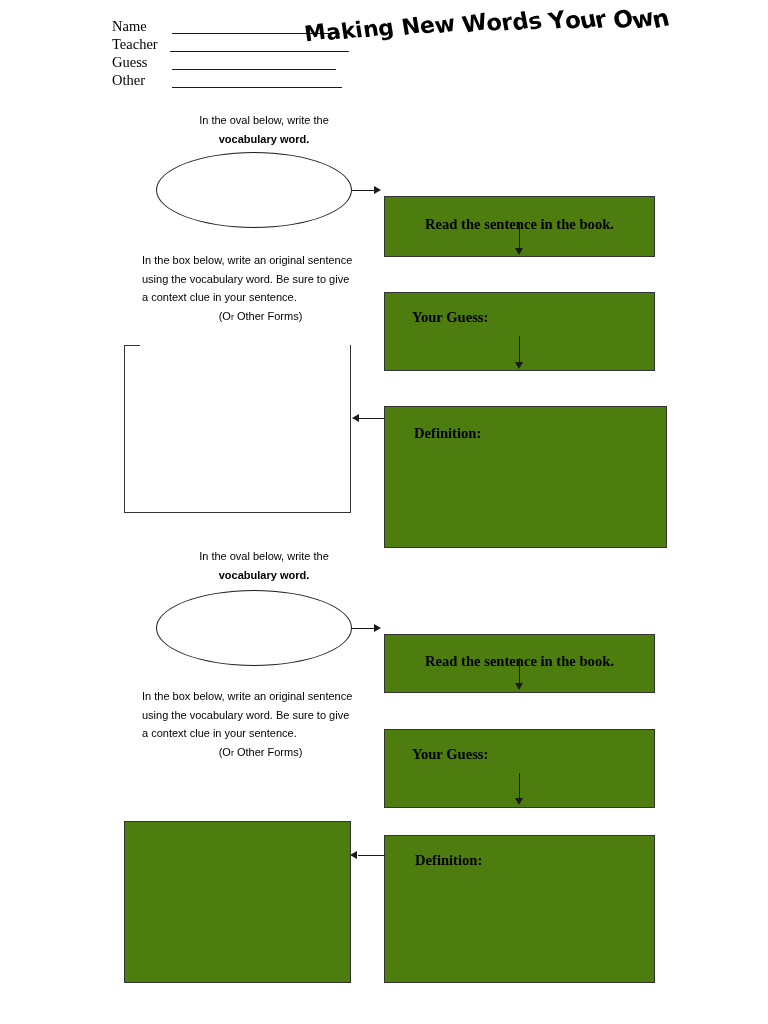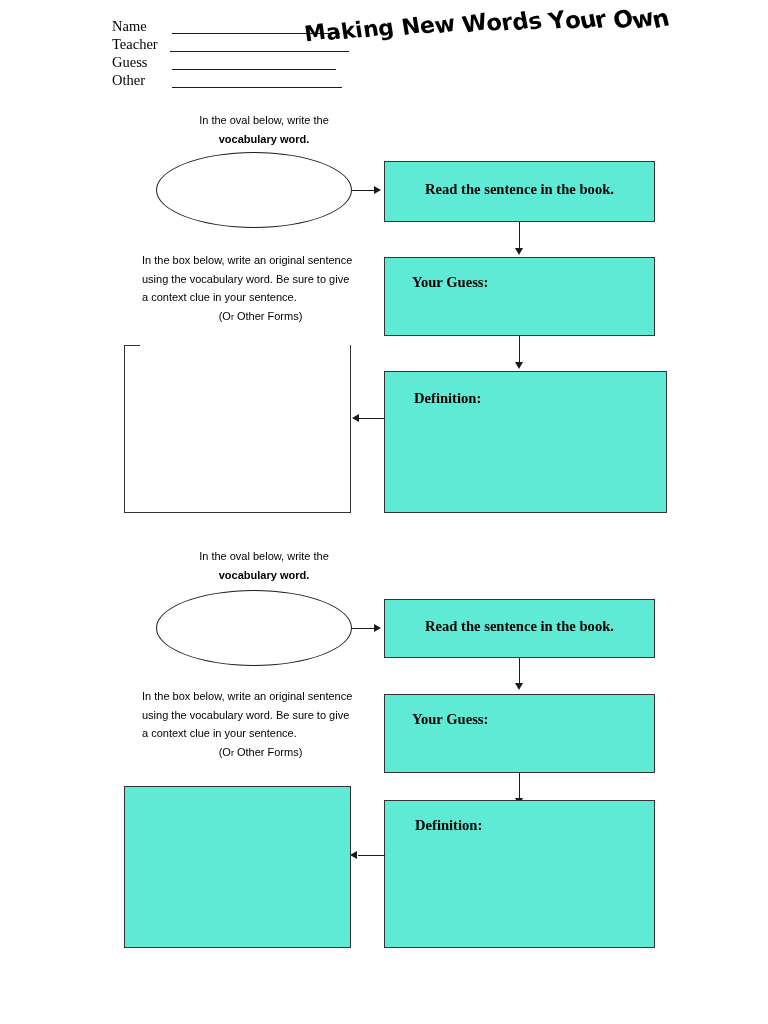--- a/index.html
+++ b/index.html
@@ -71,23 +71,24 @@
     color: #000;
   }
   .title-art span {
     display: inline-block;
     transform-origin: 50% 100%;
   }
 
   
   .box {
     position: absolute;
-    background: #5eead4;
+    background: #4d7c0f;
     border: 1.3px solid #333333;
     box-sizing: border-box;
+    margin-top: 35px;
   }
   .box-label {
     position: absolute;
     font-weight: bold;
     font-size: 14.6px;
     font-family: "Liberation Serif", "DejaVu Serif", serif;
     white-space: nowrap;
   }
   .box-label.center {
     left: 0;

